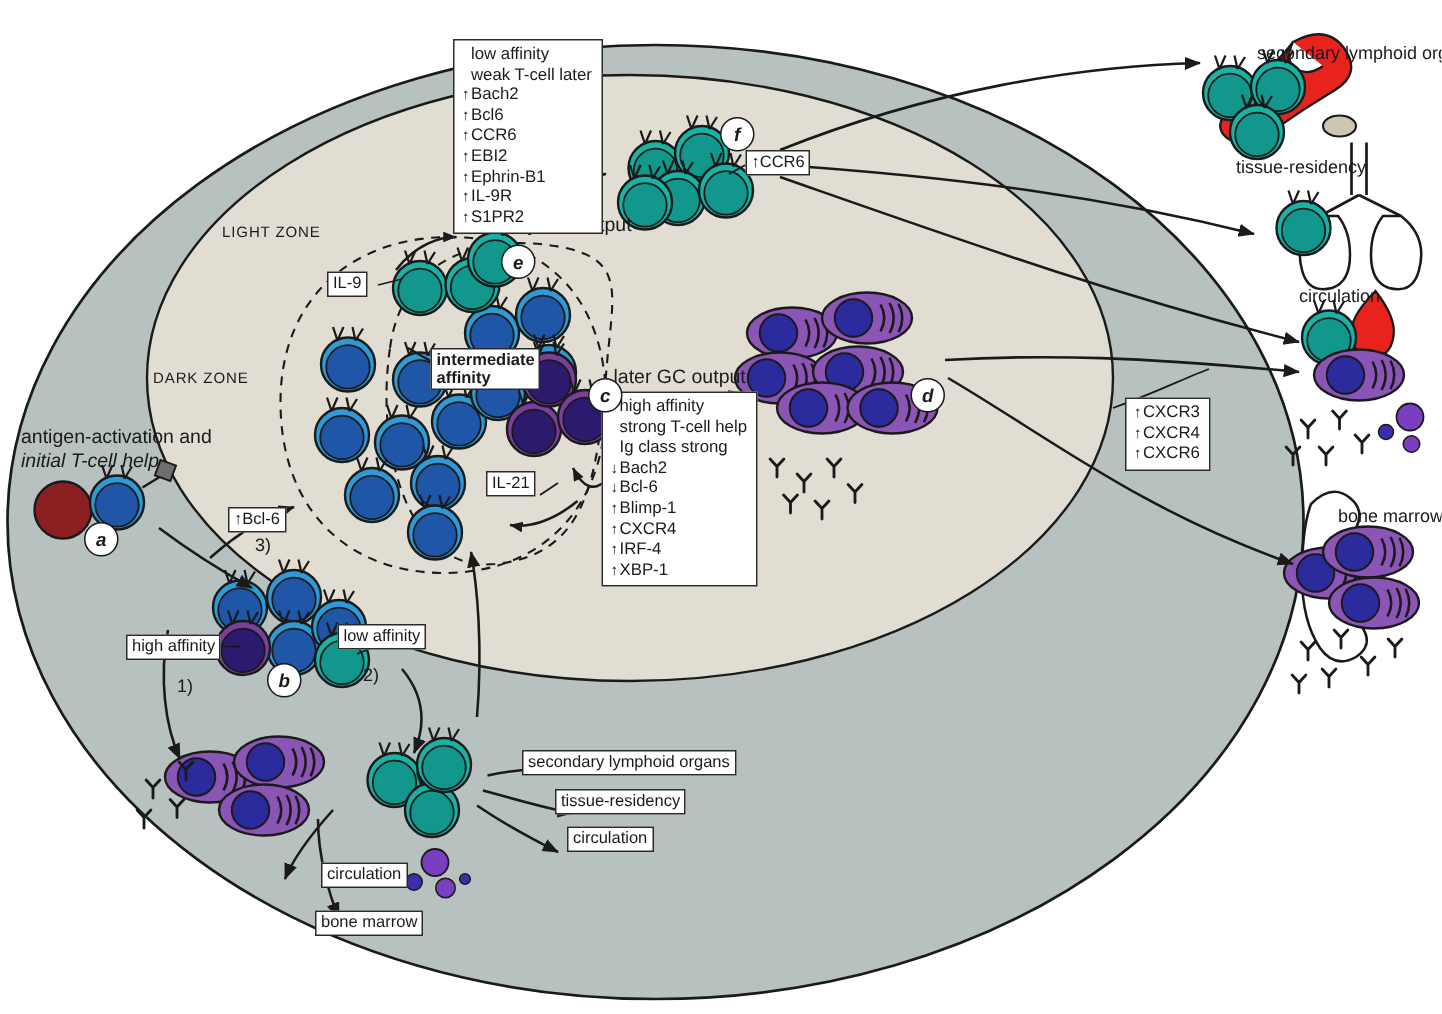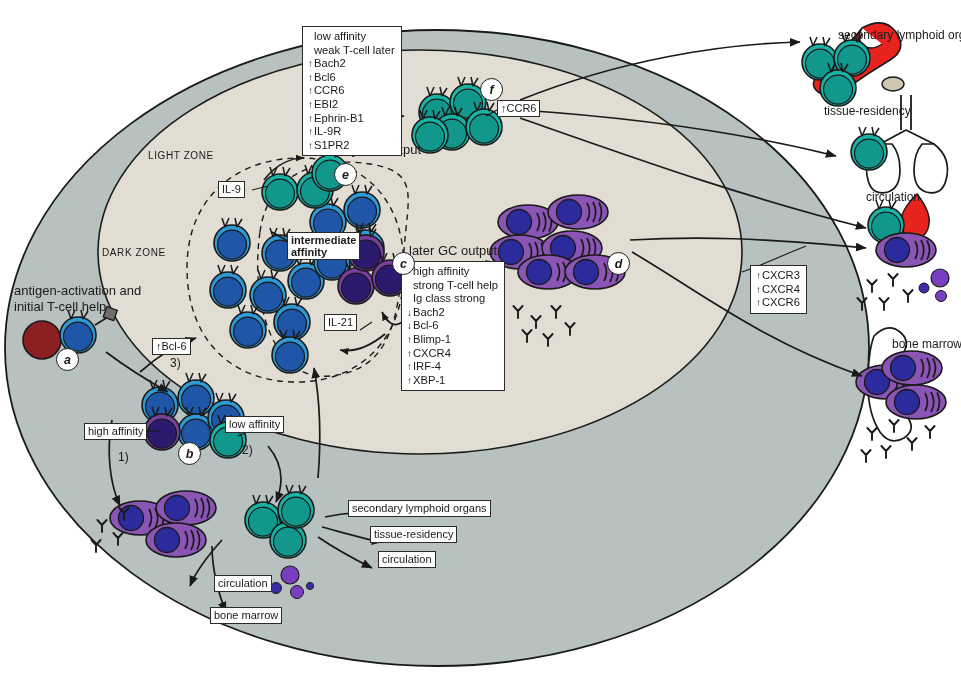--- a/index.html
+++ b/index.html
@@ -262,21 +262,21 @@
     <path d="M290,247 L310,252"></path>
     <path d="M497,110 L486,116"></path>
     <path d="M742,272 C770,262 790,252 806,246"></path>
   </g>
 </svg>
 
 <div class="zone" style="left:148px;top:150px;">LIGHT ZONE</div>
 <div class="zone" style="left:102px;top:222px;margin-top:25px;">DARK ZONE</div>
 
 <div class="plain" style="left:14px;top:283px;">antigen-activation and</div>
-<div class="plain" style="left:14px;top:299px;">initial T-cell help</div>
+<div class="plain" style="left:14px;top:299px;font-style:italic;">initial T-cell help</div>
 
 <div class="plain" style="left:330px;top:142px;">early GC output</div>
 <div class="plain" style="left:409px;top:243px;">later GC output</div>
 
 <div class="plain" style="left:838px;top:28px;font-size:12px;">secondary lymphoid organs</div>
 <div class="plain" style="left:824px;top:104px;font-size:12px;">tissue-residency</div>
 <div class="plain" style="left:866px;top:190px;font-size:12px;">circulation</div>
 <div class="plain" style="left:892px;top:337px;font-size:12px;">bone marrow</div>
 
 <div class="lbl" style="left:218px;top:181px;">IL-9</div>

